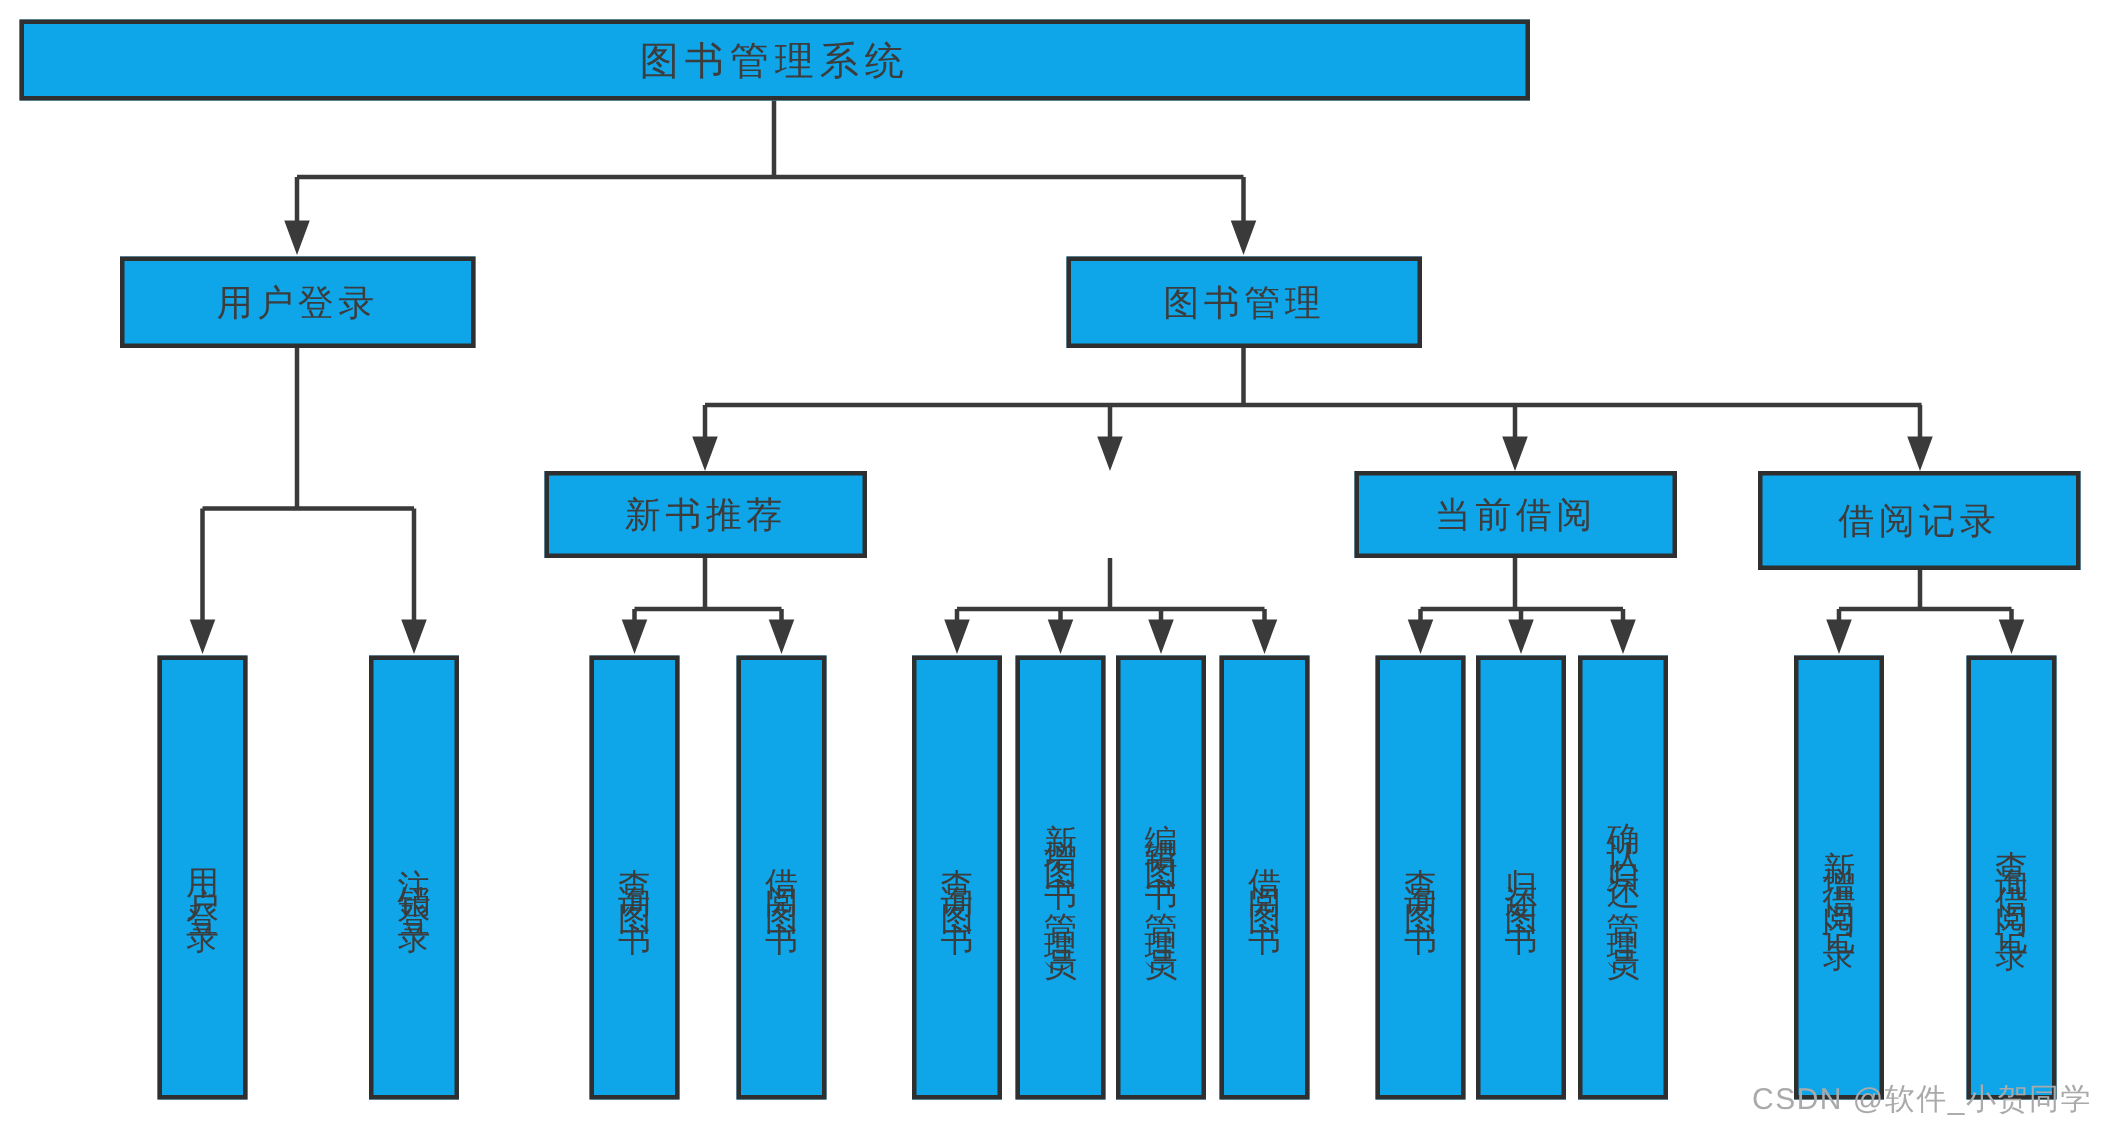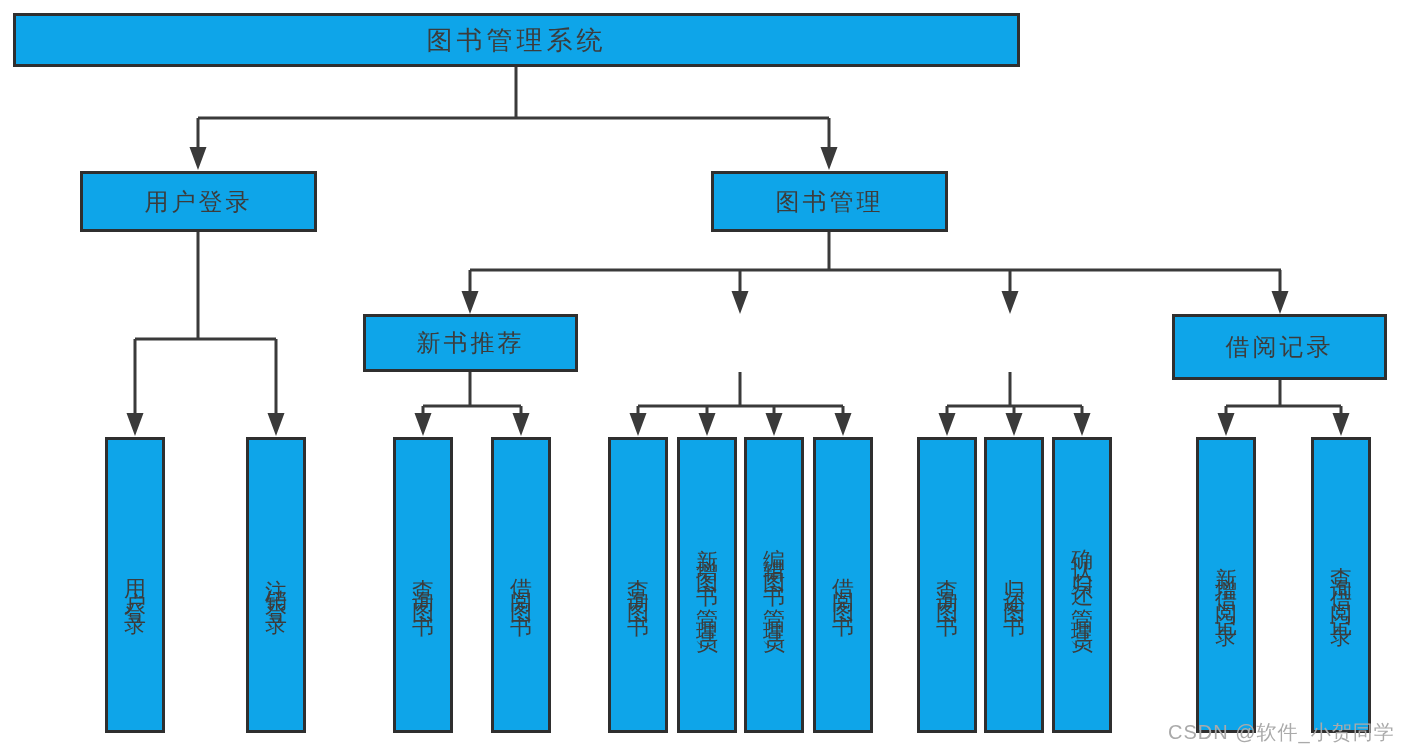--- a/index.html
+++ b/index.html
@@ -103,20 +103,23 @@
   <div class="node lvl2" style="left:80px;top:171px;width:237px;height:61px;">
     <span class="lbl">用户登录</span>
   </div>
   <div class="node lvl2" style="left:711px;top:171px;width:237px;height:61px;">
     <span class="lbl">图书管理</span>
   </div>
 
   <div class="node lvl3" style="left:363px;top:314px;width:215px;height:58px;">
     <span class="lbl">新书推荐</span>
   </div>
+  <div class="node lvl3" style="left:903px;top:314px;width:215px;height:58px;">
+    <span class="lbl">当前借阅</span>
+  </div>
   <div class="node lvl3" style="left:1172px;top:314px;width:215px;height:66px;">
     <span class="lbl">借阅记录</span>
   </div>
 
   <div class="node leaf" style="left:105px;top:437px;width:60px;height:296px;">
     <span class="lbl">用户登录</span>
   </div>
   <div class="node leaf" style="left:246px;top:437px;width:60px;height:296px;">
     <span class="lbl">注销登录</span>
   </div>

